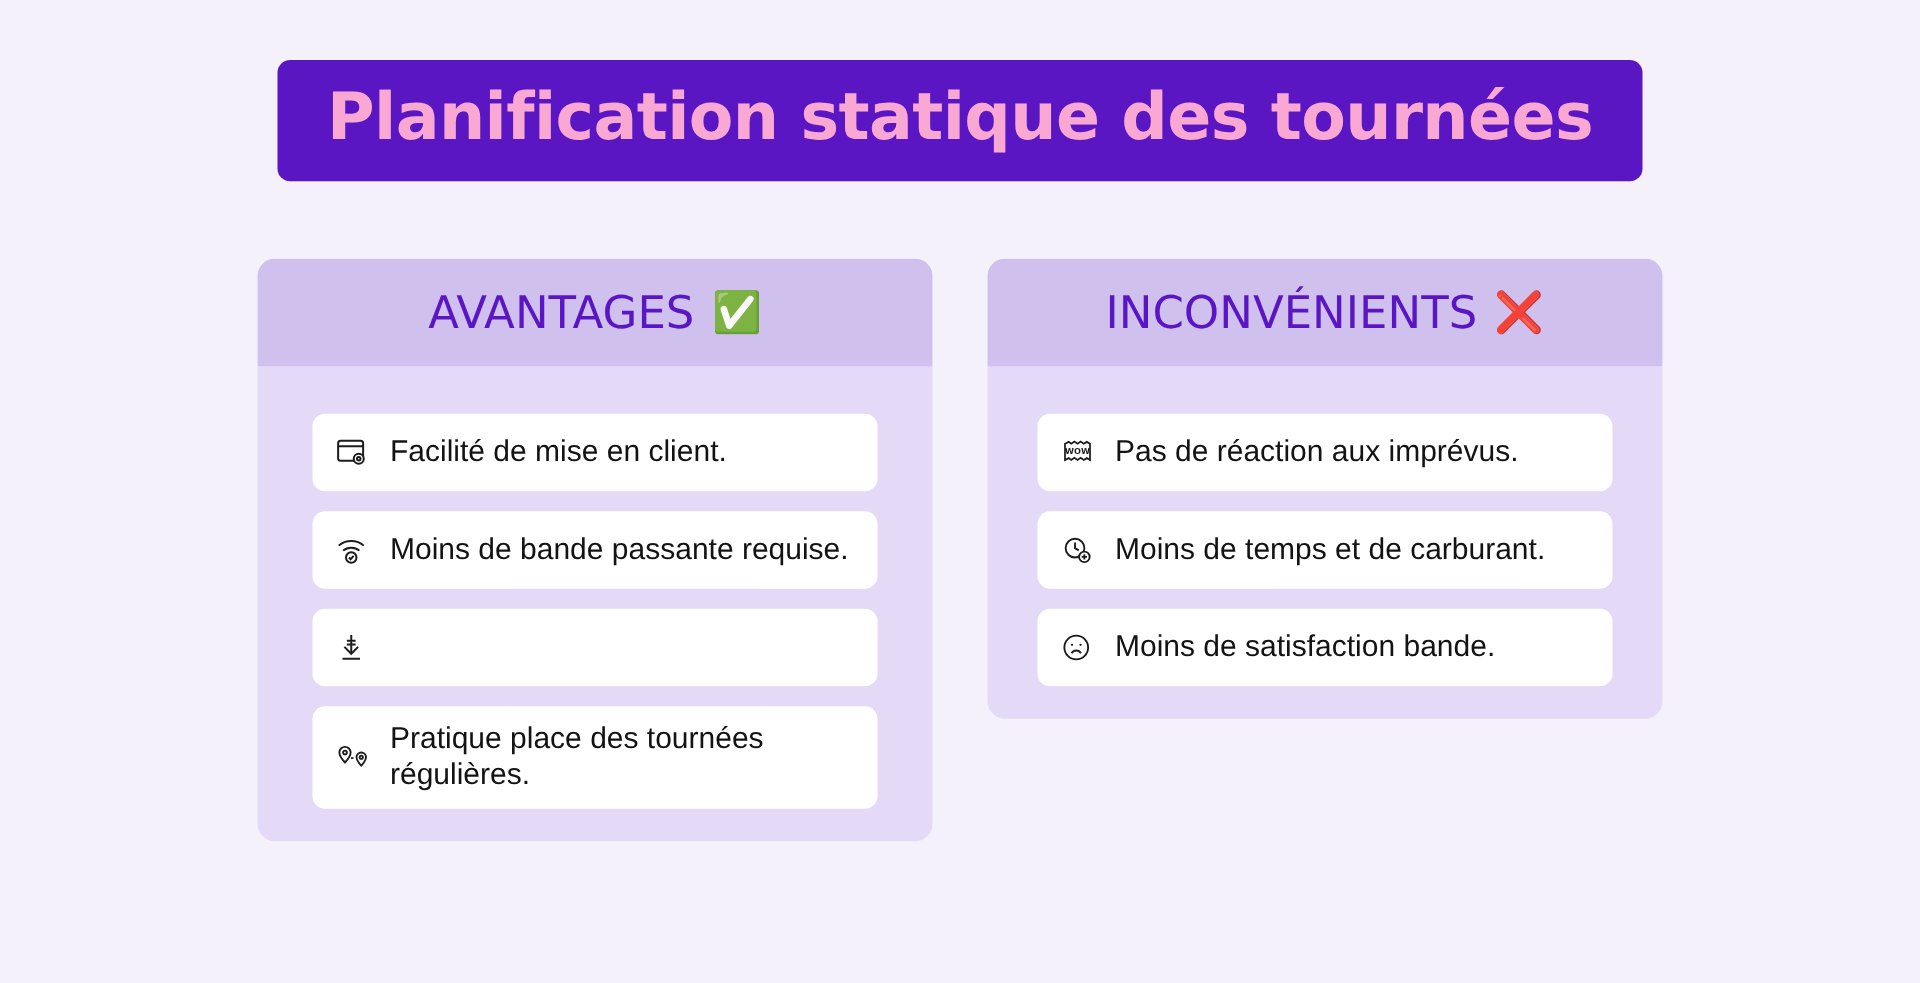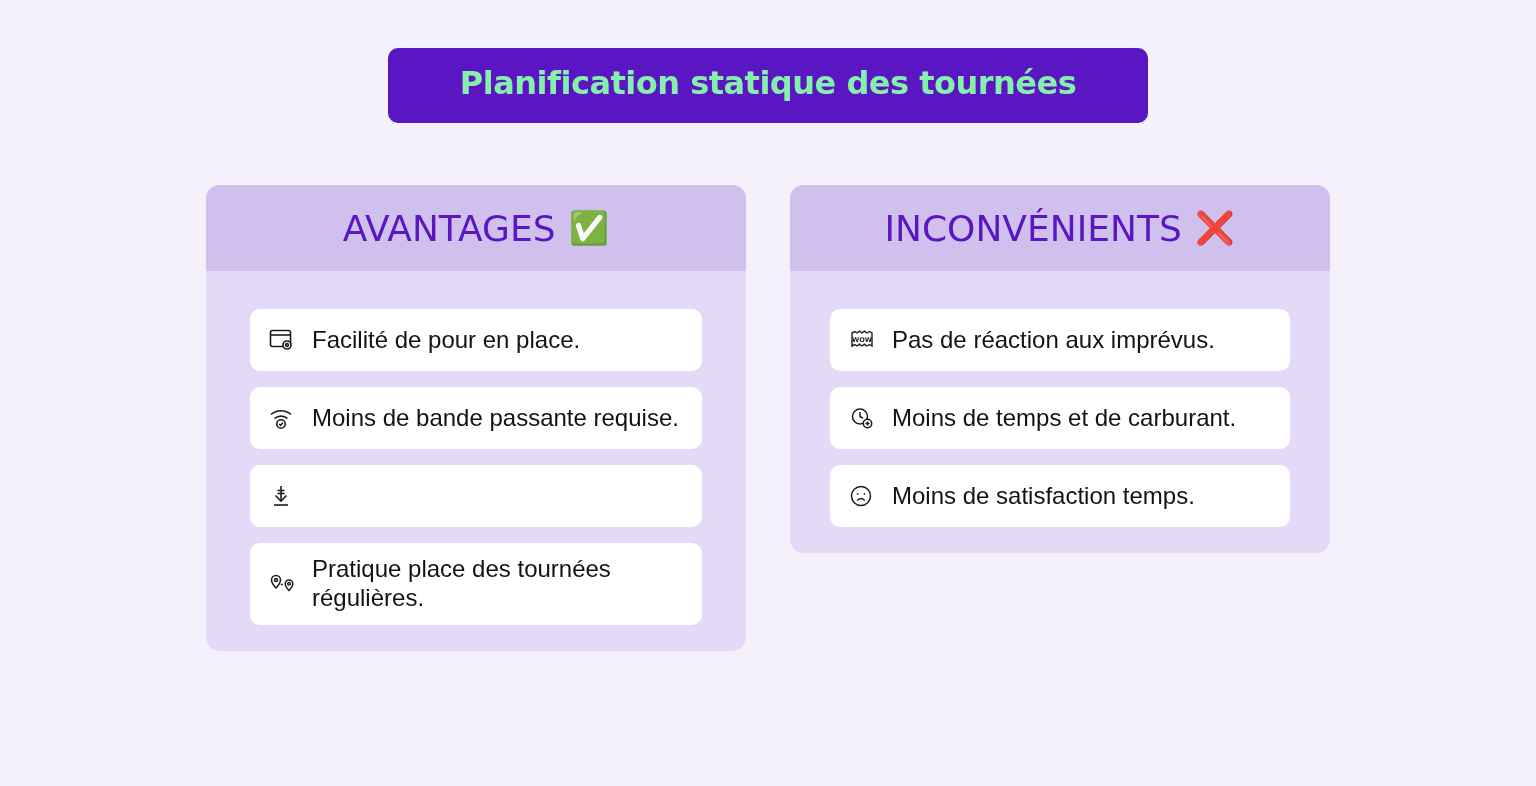--- a/index.html
+++ b/index.html
@@ -31,23 +31,23 @@
     background: #5b16c4;
     border-radius: 10px;
     padding: 18px 40px 22px 40px;
     min-width: 760px;
     text-align: center;
     box-sizing: border-box;
   }
   .title-text {
     font-family: "DejaVu Sans", sans-serif;
     font-weight: bold;
-    font-size: 32px;
+    font-size: 52px;
     letter-spacing: -0.5px;
-    color: #86efac;
+    color: #f9a8d4;
     line-height: 1.1;
     white-space: nowrap;
   }
 
   
   .columns {
     display: flex;
     justify-content: center;
     align-items: flex-start;
     gap: 44px;
@@ -156,21 +156,21 @@
 
         <div class="item">
           <span class="item-icon">
             <svg width="26" height="26" viewBox="0 0 26 26" fill="none" stroke="#1c1c1c" stroke-width="1.6">
               <rect x="2.5" y="3.5" width="20" height="16" rx="2"></rect>
               <line x1="2.5" y1="8" x2="22.5" y2="8"></line>
               <circle cx="19" cy="18" r="4" fill="#ffffff"></circle>
               <circle cx="19" cy="18" r="1.4"></circle>
             </svg>
           </span>
-          <span class="item-label">Facilité de pour en place.</span>
+          <span class="item-label">Facilité de mise en client.</span>
         </div>
 
         <div class="item">
           <span class="item-icon">
             <svg width="26" height="26" viewBox="0 0 26 26" fill="none" stroke="#1c1c1c" stroke-width="1.6">
               <path d="M3 9.5c5.5-5 14.5-5 20 0"></path>
               <path d="M6.5 13.5c3.6-3.2 9.4-3.2 13 0"></path>
               <circle cx="13" cy="19" r="4.2"></circle>
               <path d="M11.2 19l1.3 1.4 2.4-2.7"></path>
             </svg>
@@ -238,20 +238,20 @@
 
         <div class="item">
           <span class="item-icon">
             <svg width="26" height="26" viewBox="0 0 26 26" fill="none" stroke="#1c1c1c" stroke-width="1.5">
               <circle cx="13" cy="13" r="9.5"></circle>
               <circle cx="9.6" cy="10.8" r="0.9" fill="#1c1c1c" stroke="none"></circle>
               <circle cx="16.4" cy="10.8" r="0.9" fill="#1c1c1c" stroke="none"></circle>
               <path d="M9.2 17.6c1-1.5 2.3-2.2 3.8-2.2s2.8.7 3.8 2.2"></path>
             </svg>
           </span>
-          <span class="item-label">Moins de satisfaction temps.</span>
+          <span class="item-label">Moins de satisfaction bande.</span>
         </div>
 
       </div>
     </div>
 
   </div>
 </div>
 
 </body></html>

